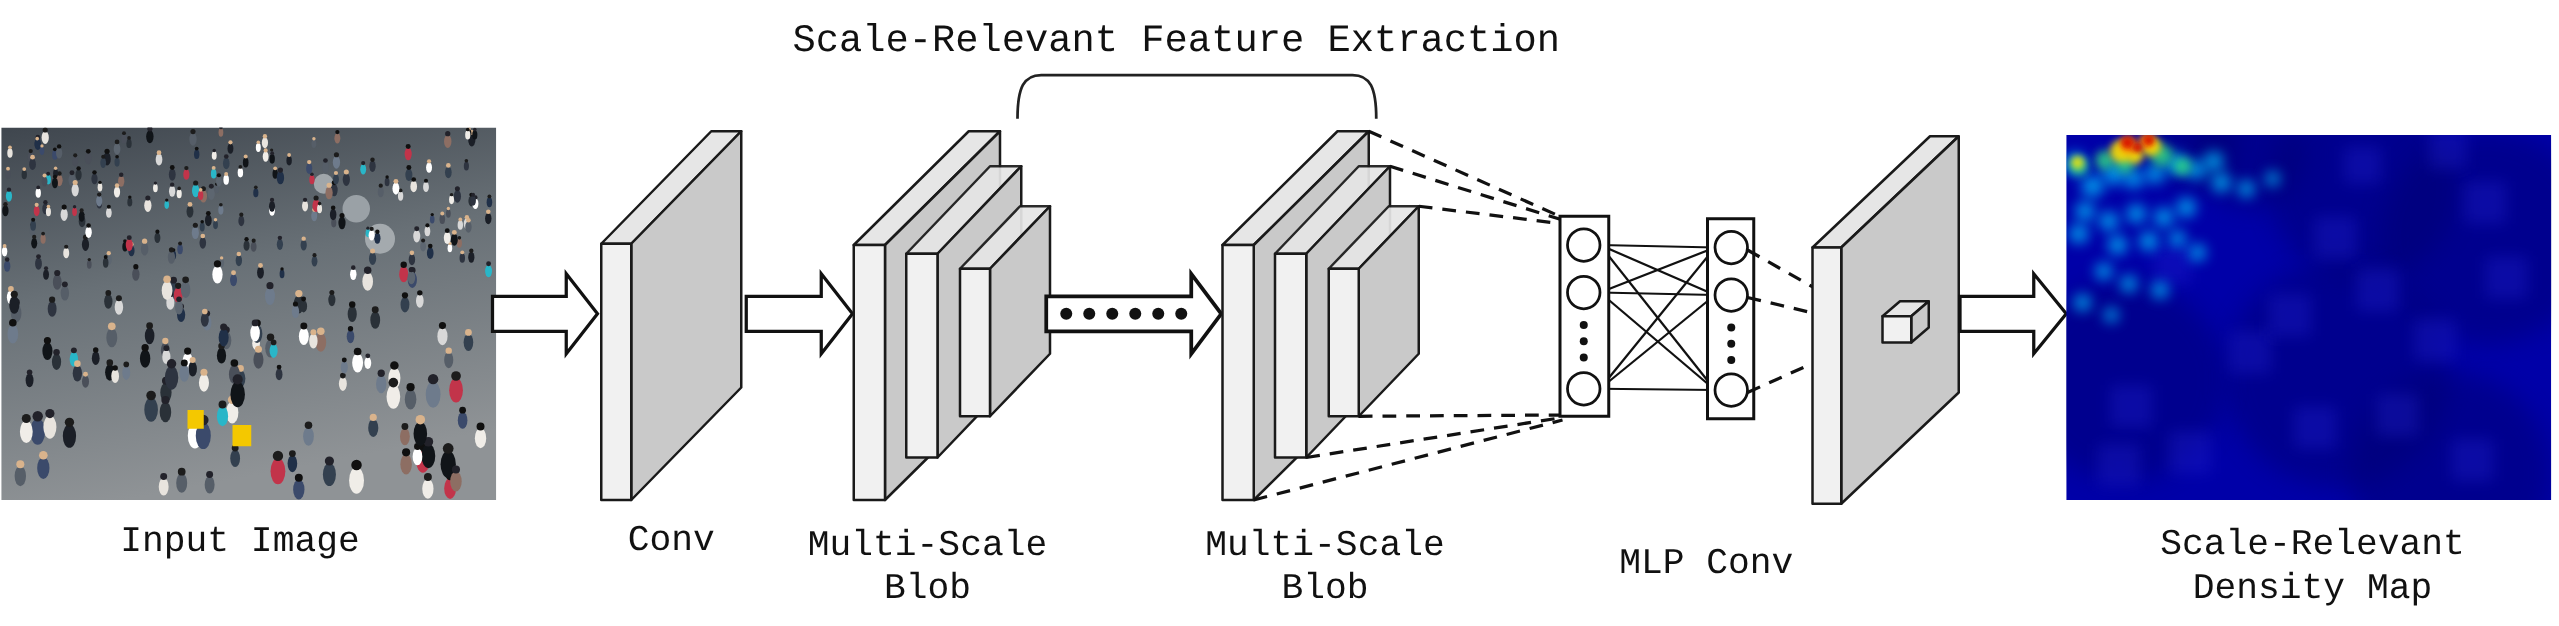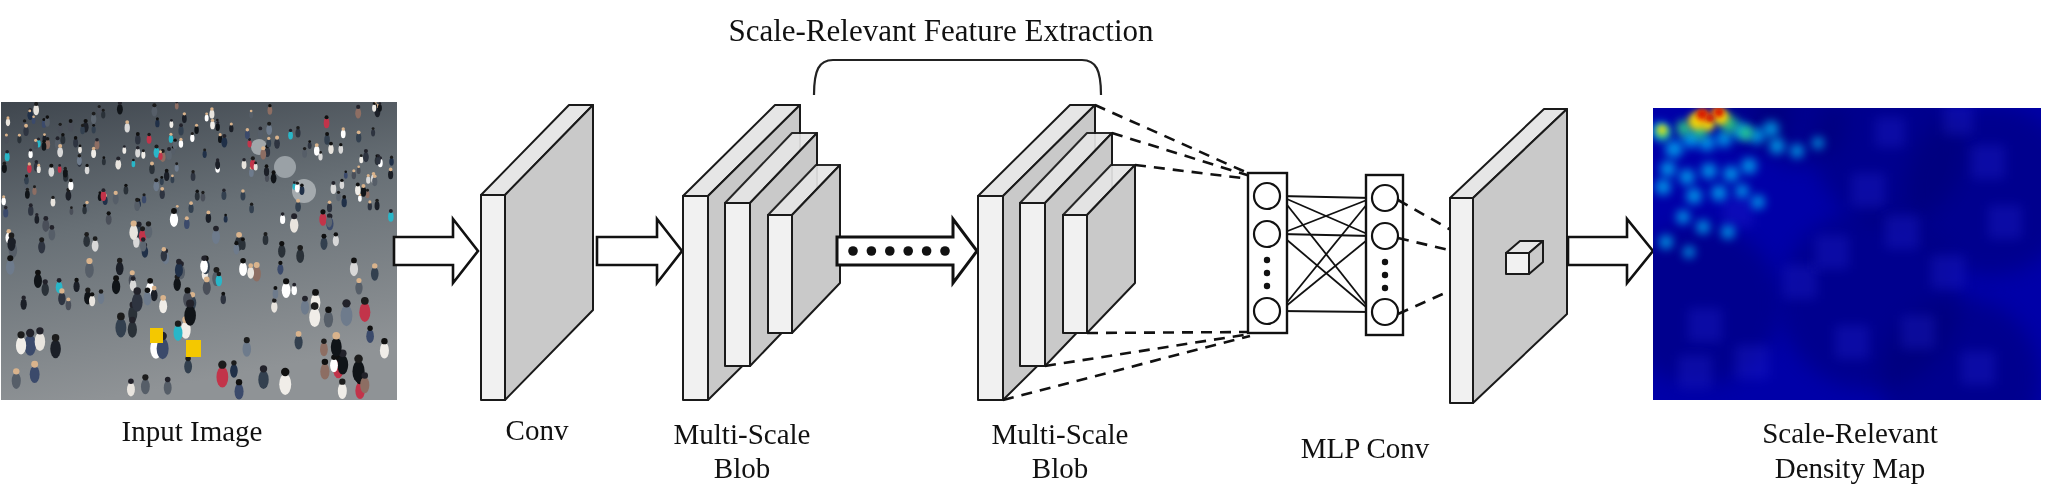--- a/index.html
+++ b/index.html
@@ -1,17 +1,17 @@
 <!DOCTYPE html>
 <html><head>
 <meta charset="utf-8">
 <style>
   html,body{margin:0;padding:0;background:#ffffff;}
   #stage{position:relative;width:2047px;height:501px;background:#ffffff;overflow:hidden;
-         font-family:Liberation Serif, serif;}
+         font-family:Liberation Mono, monospace;}
   svg{position:absolute;left:0;top:0;}
   .slab-front{fill:#f1f1f1;stroke:#1a1a1a;stroke-width:2;stroke-linejoin:round;}
   .slab-top{fill:#e6e6e6;stroke:#1a1a1a;stroke-width:2;stroke-linejoin:round;}
   .slab-side{fill:#c9c9c9;stroke:#1a1a1a;stroke-width:2;stroke-linejoin:round;}
   .block-arrow{fill:#ffffff;stroke:#111111;stroke-width:2.6;stroke-linejoin:miter;}
   .dash{stroke:#111111;stroke-width:2.6;stroke-dasharray:11 8;fill:none;}
   .mlp-box{fill:#ffffff;stroke:#111111;stroke-width:2.4;}
   .neuron{fill:#ffffff;stroke:#111111;stroke-width:2.2;}
   .conn{stroke:#111111;stroke-width:1.8;}
   .vdot{fill:#111111;}

